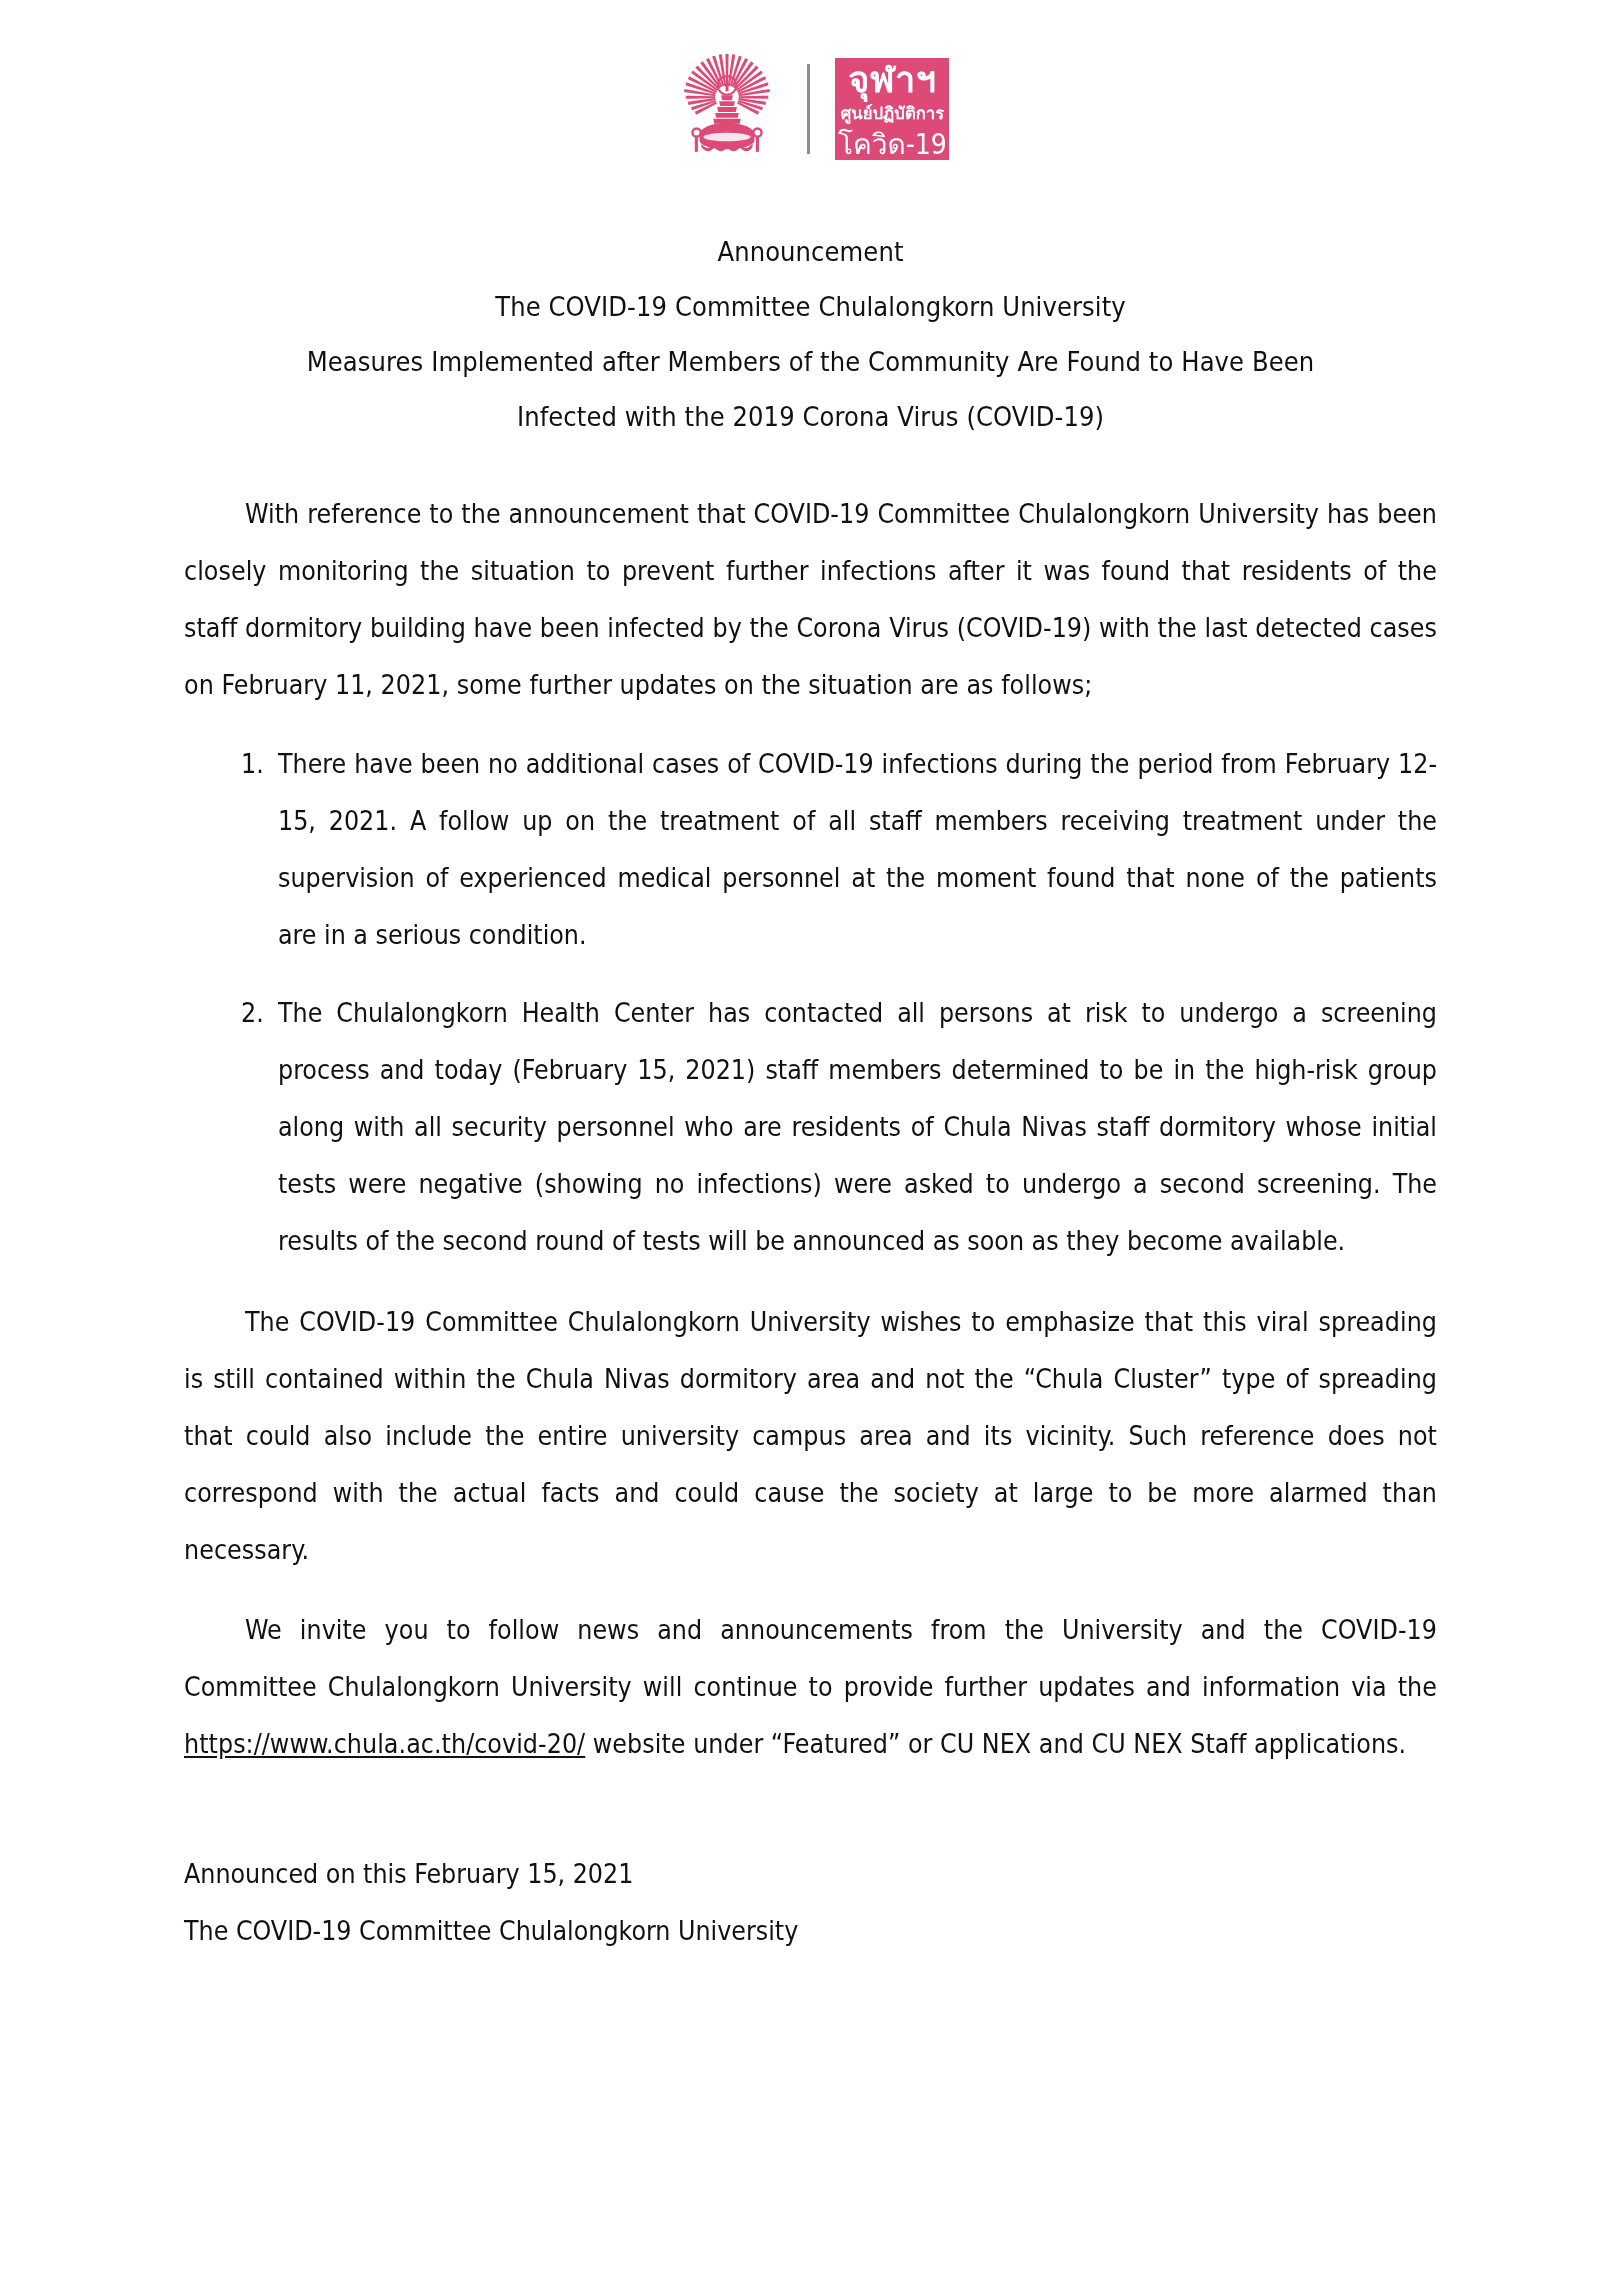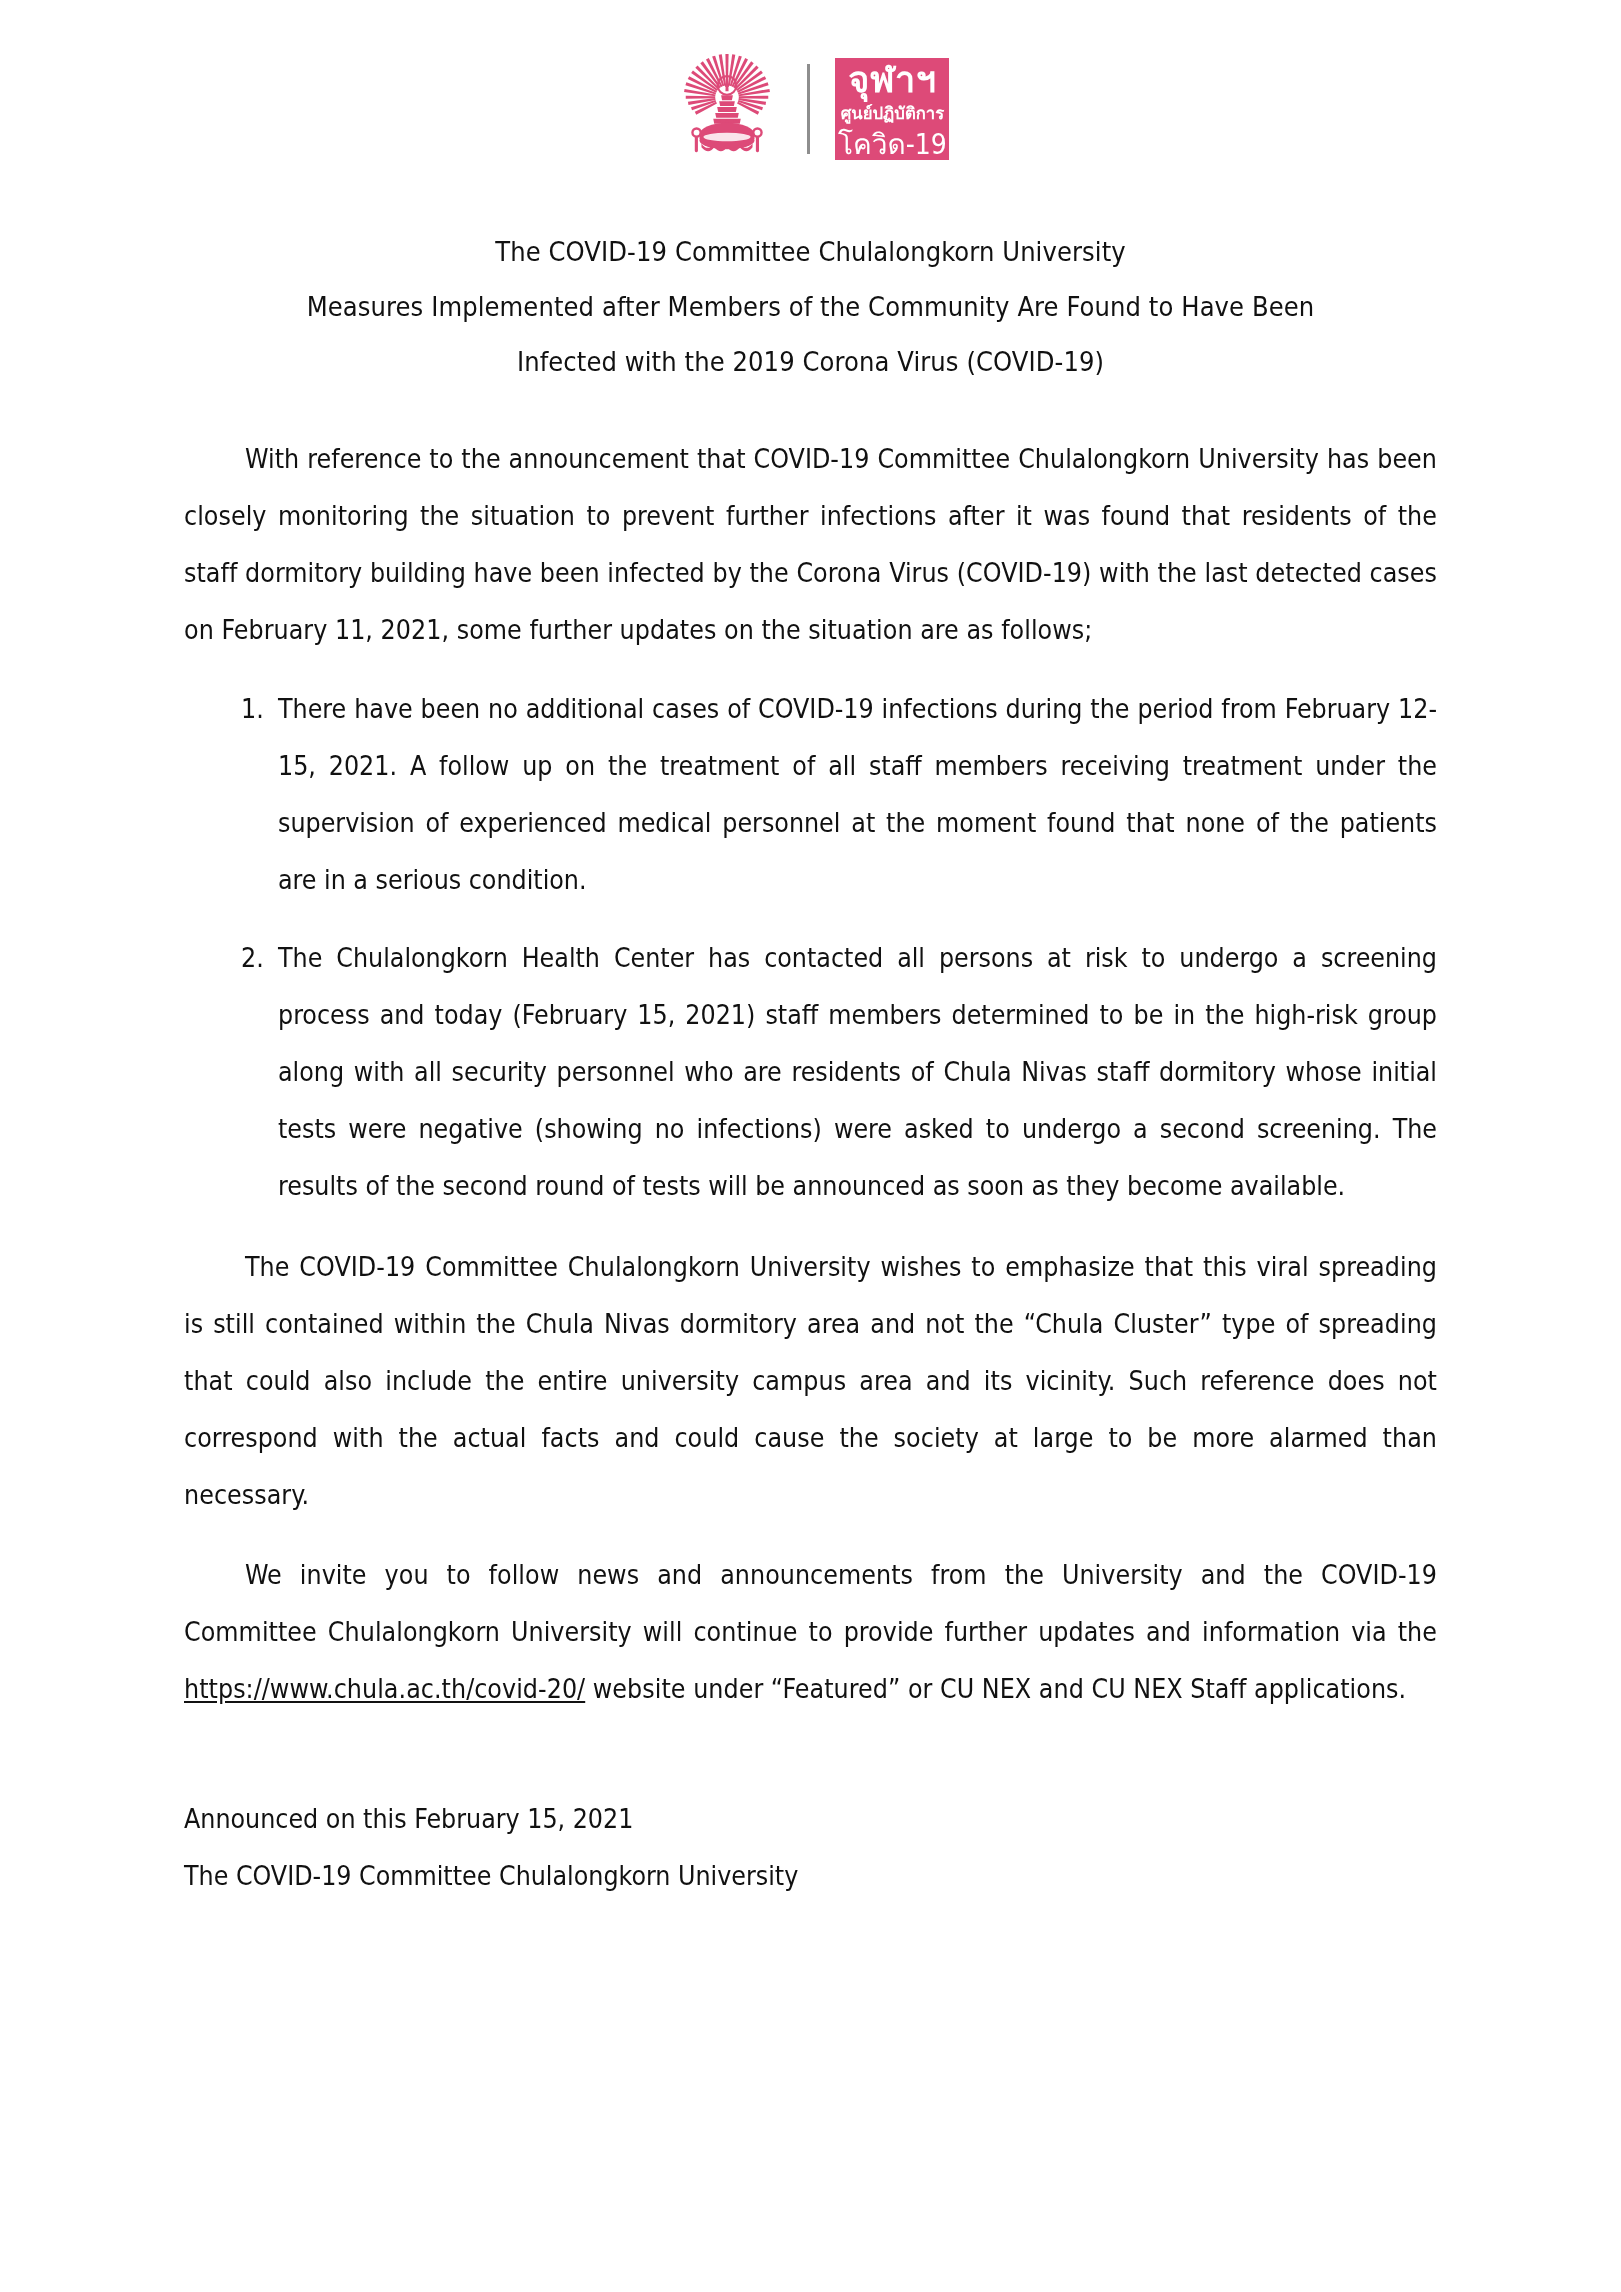--- a/index.html
+++ b/index.html
@@ -299,20 +299,21 @@
     <div class="covid-box">
       <div class="cb-l1">จุฬาฯ</div>
       <div class="cb-l2">ศูนย์ปฏิบัติการ</div>
       <div class="cb-l3">โควิด-19</div>
     </div>
   </div>
 
   <div class="sheet">
 
     <div class="titles">
+      <div class="tline">Announcement</div>
       <div class="tline">The COVID-19 Committee Chulalongkorn University</div>
       <div class="tline wide">Measures Implemented after Members of the Community Are Found to Have Been</div>
       <div class="tline">Infected with the 2019 Corona Virus (COVID-19)</div>
     </div>
 
     <div class="gap-after-title"></div>
 
     <p class="body indent">With reference to the announcement that COVID-19 Committee Chulalongkorn University has been closely monitoring the situation to prevent further infections after it was found that residents of the staff dormitory building have been infected by the Corona Virus (COVID-19) with the last detected cases on February 11, 2021, some further updates on the situation are as follows;</p>
 
     <ol class="numlist">

